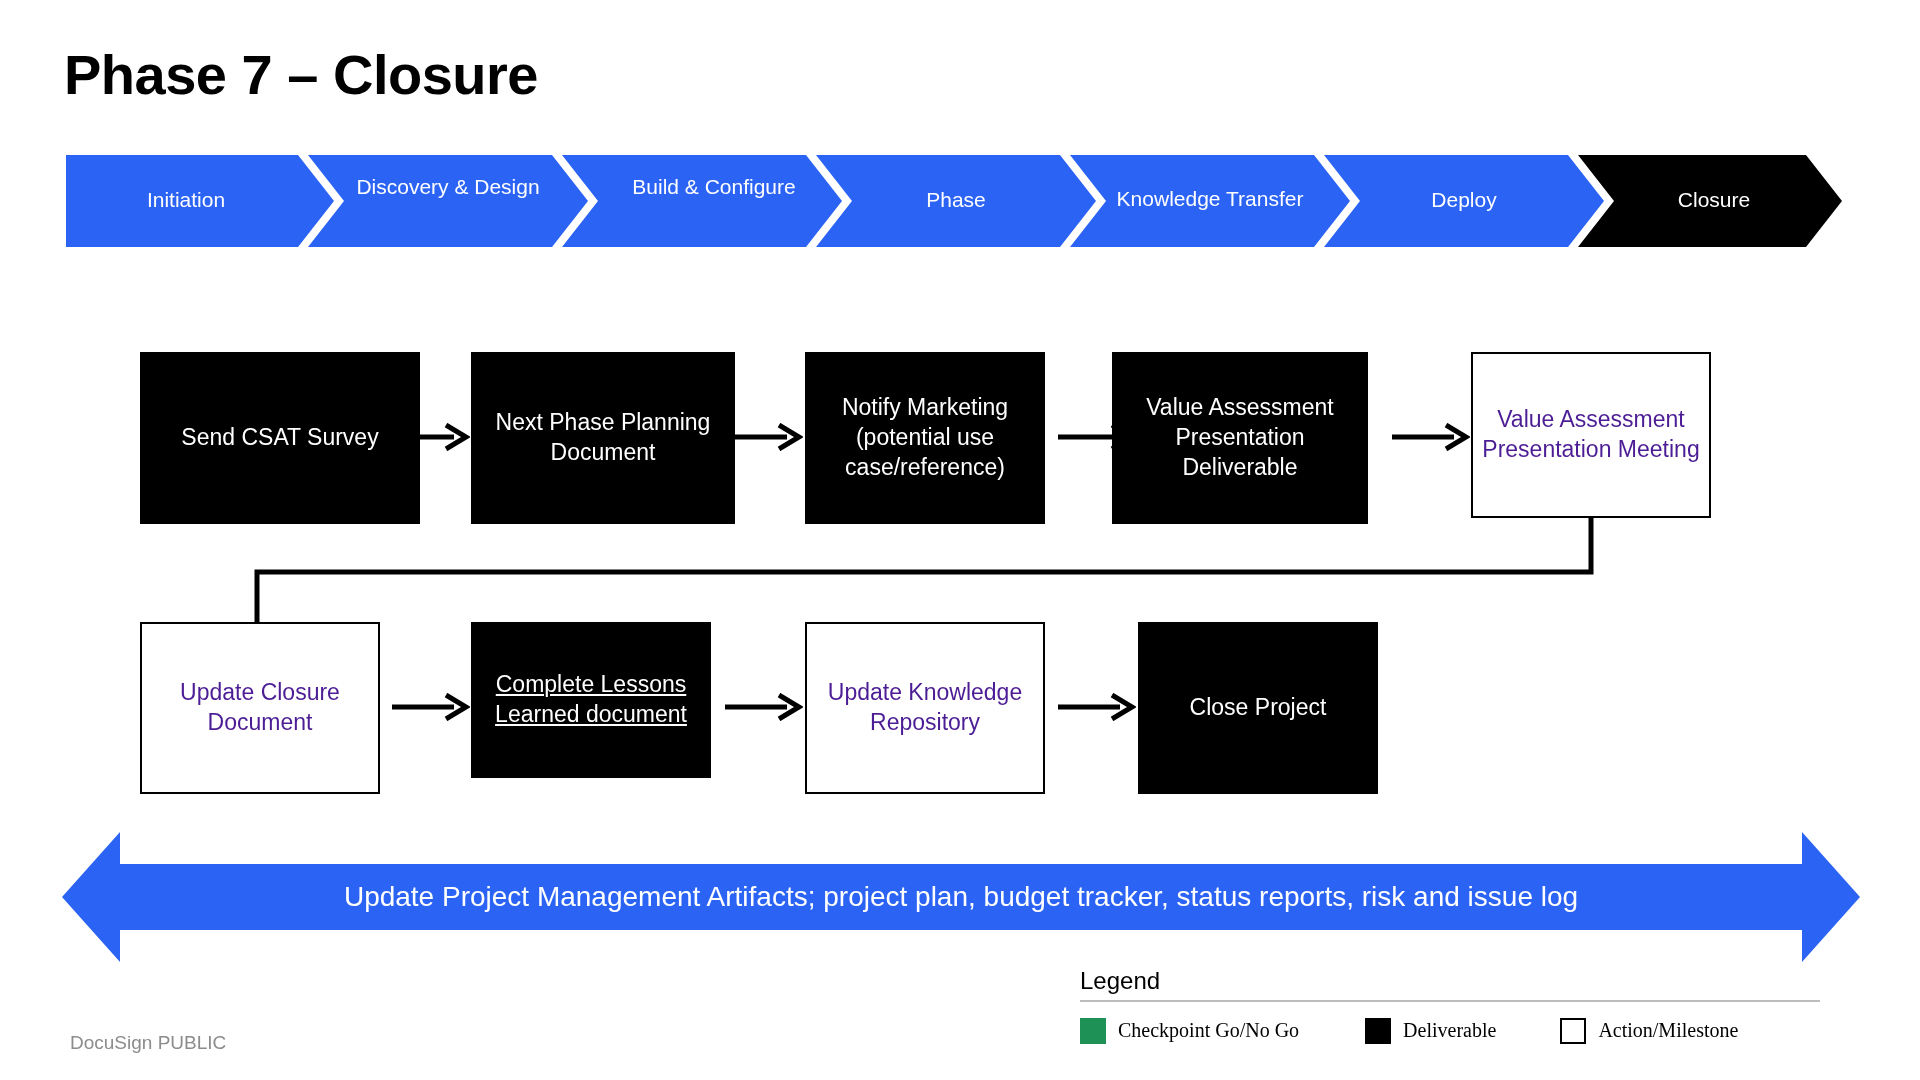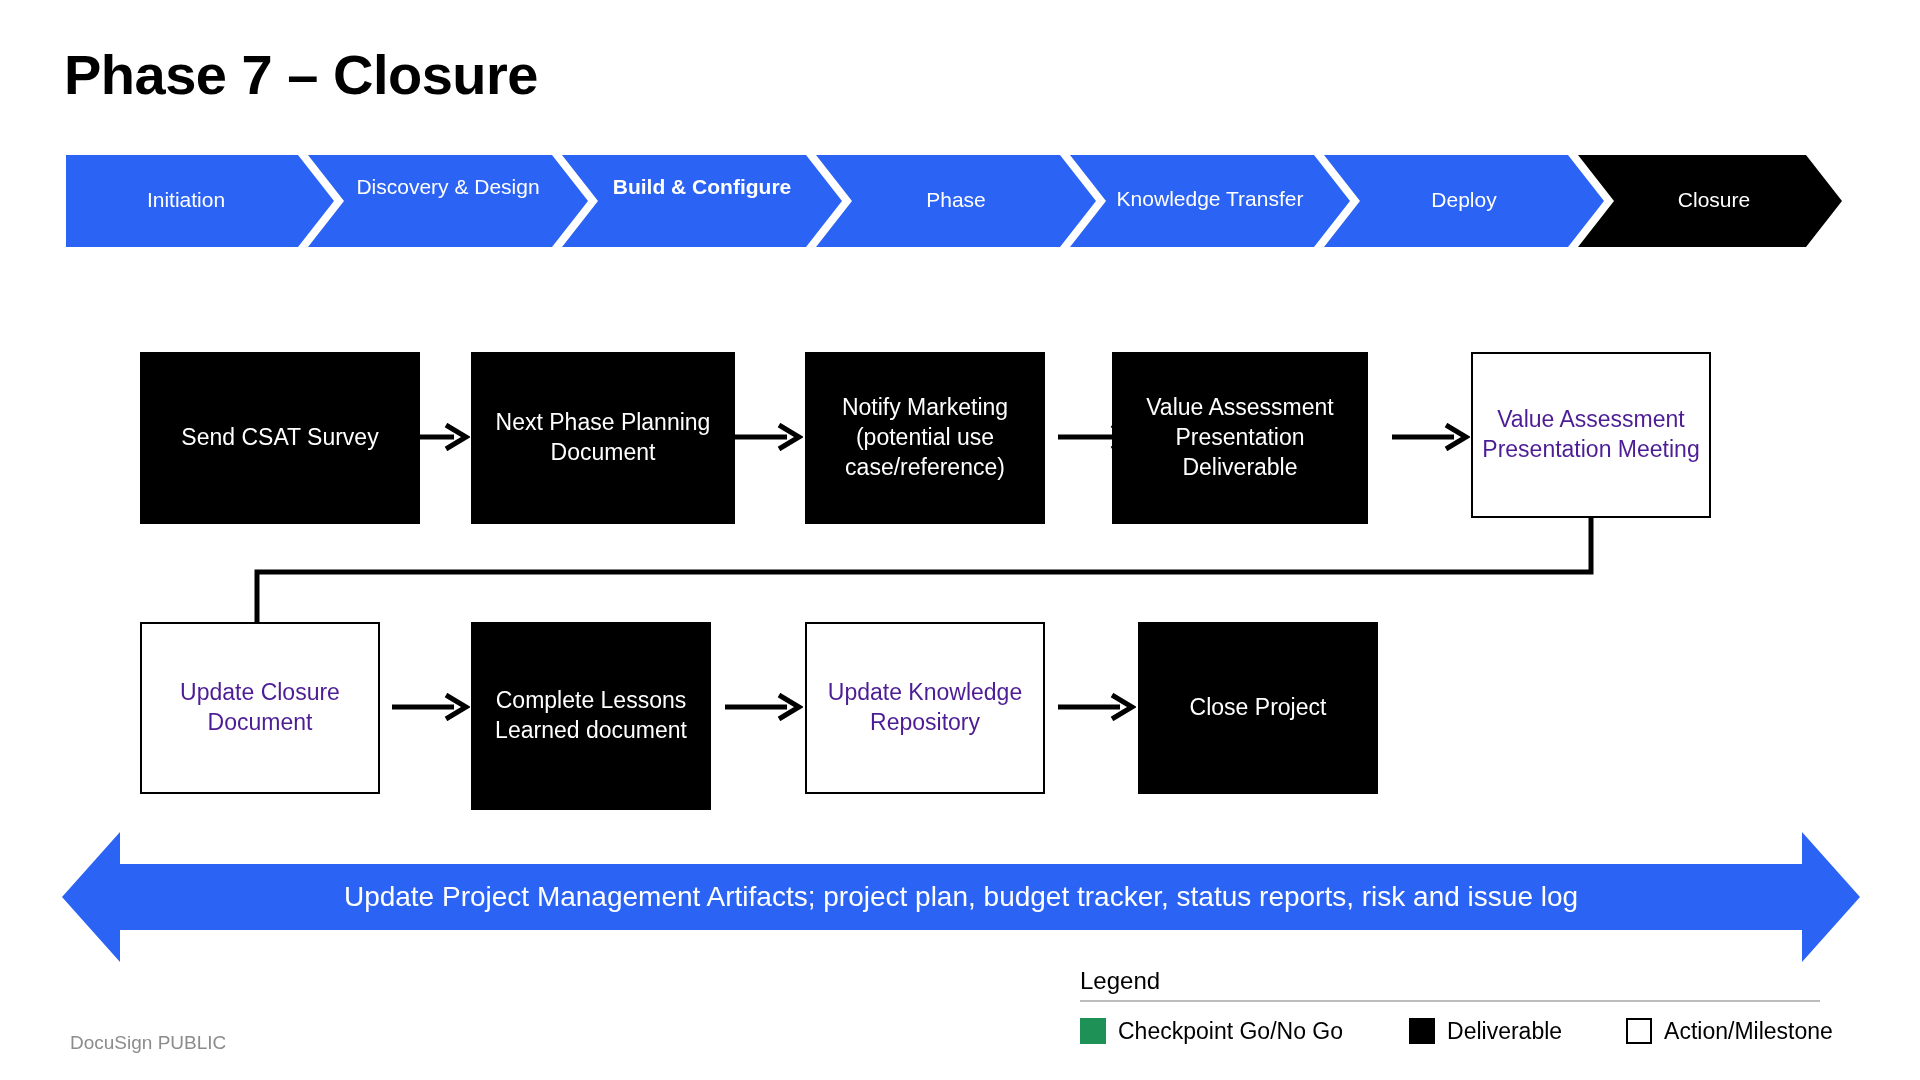--- a/index.html
+++ b/index.html
@@ -141,24 +141,25 @@
   .legend-swatch {
     width: 26px;
     height: 26px;
     box-sizing: border-box;
     flex: 0 0 auto;
   }
   .legend-swatch.green { background: #1E9157; }
   .legend-swatch.black { background: #000000; }
   .legend-swatch.white { background: #ffffff; border: 2.5px solid #000000; }
   .legend-label {
-    font-size: 23px;
+    font-size: 20px;
     color: #000000;
     margin-left: 12px;
     white-space: nowrap;
+    font-family: Liberation Serif, serif;
   }
   #legend-item-0 { margin-left: 0; }
   #legend-item-1 { margin-left: 66px; }
   #legend-item-2 { margin-left: 64px; text-align: center; }
 
   
   #footer-classification {
     position: absolute;
     left: 70px;
     top: 1032px;
@@ -184,21 +185,21 @@
 
     <path d="M1004,0 L1248,0 L1284,46 L1248,92 L1004,92 L1040,46 Z" fill="#2B63F5"></path>
 
     <path d="M1258,0 L1502,0 L1538,46 L1502,92 L1258,92 L1294,46 Z" fill="#2B63F5"></path>
 
     <path d="M1512,0 L1740,0 L1776,46 L1740,92 L1512,92 L1548,46 Z" fill="#000000"></path>
   </svg>
 
   <div class="phase-label" style="left:0px; top:32px; width:240px;">Initiation</div>
   <div class="phase-label" style="left:262px; top:19px; width:240px;">Discovery &amp; Design</div>
-  <div class="phase-label" style="left:516px; top:19px; width:240px;font-weight:bold;">Build &amp; Configure</div>
+  <div class="phase-label" style="left:528px; top:19px; width:240px;">Build &amp; Configure</div>
   <div class="phase-label" style="left:770px; top:32px; width:240px;">Phase</div>
   <div class="phase-label" style="left:1024px; top:19px; width:240px;margin-top:12px;">Knowledge Transfer</div>
   <div class="phase-label" style="left:1278px; top:32px; width:240px;">Deploy</div>
   <div class="phase-label" style="left:1532px; top:32px; width:232px;">Closure</div>
 </div>
 
 <div class="flow-box deliverable" style="left:140px; top:352px; width:280px; height:172px;">
   <span>Send CSAT Survey</span>
 </div>
 
@@ -256,21 +257,21 @@
   <span>Update Closure Document</span>
 </div>
 
 <div class="flow-arrow" style="left:392px; top:693px;">
   <svg width="78" height="28" viewBox="0 0 78 28" xmlns="http://www.w3.org/2000/svg">
     <line x1="0" y1="14" x2="62" y2="14" stroke="#000000" stroke-width="5"></line>
     <polyline points="54,2 74,14 54,26" fill="none" stroke="#000000" stroke-width="5"></polyline>
   </svg>
 </div>
 
-<div class="flow-box deliverable" style="left:471px; top:622px; width:240px; height:188px;">
+<div class="flow-box deliverable" style="left:471px; top:622px; width:240px; height:156px;text-decoration:underline;">
   <span>Complete Lessons Learned document</span>
 </div>
 
 <div class="flow-arrow" style="left:725px; top:693px;">
   <svg width="78" height="28" viewBox="0 0 78 28" xmlns="http://www.w3.org/2000/svg">
     <line x1="0" y1="14" x2="62" y2="14" stroke="#000000" stroke-width="5"></line>
     <polyline points="54,2 74,14 54,26" fill="none" stroke="#000000" stroke-width="5"></polyline>
   </svg>
 </div>
 

